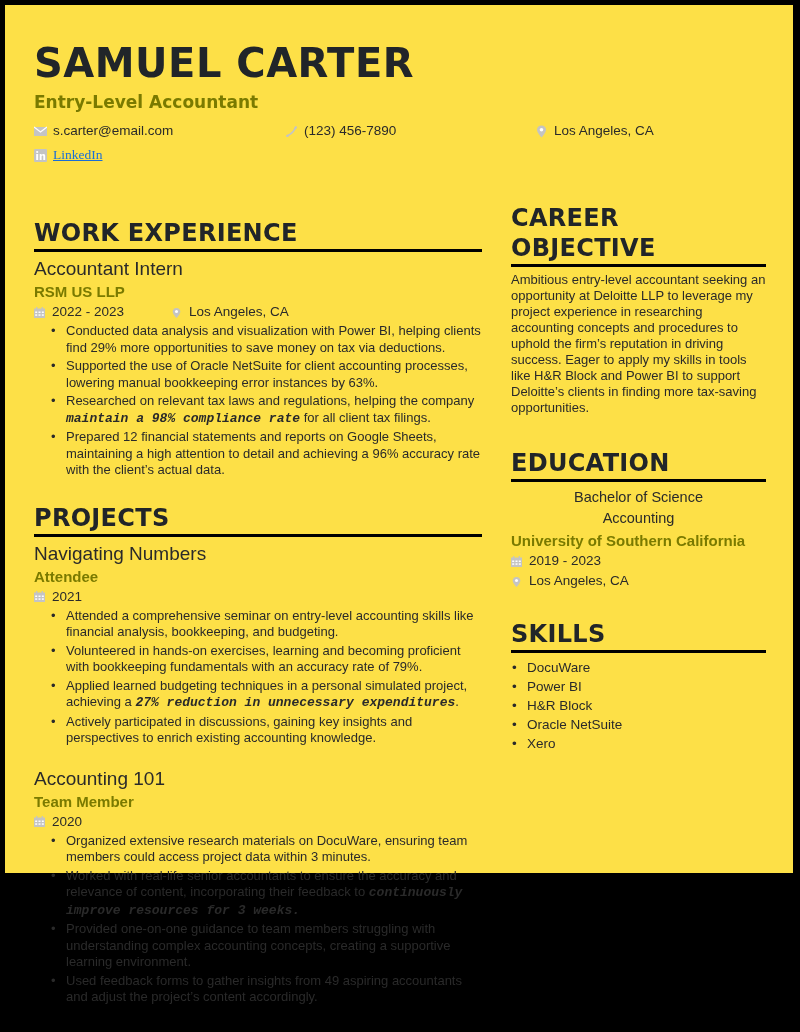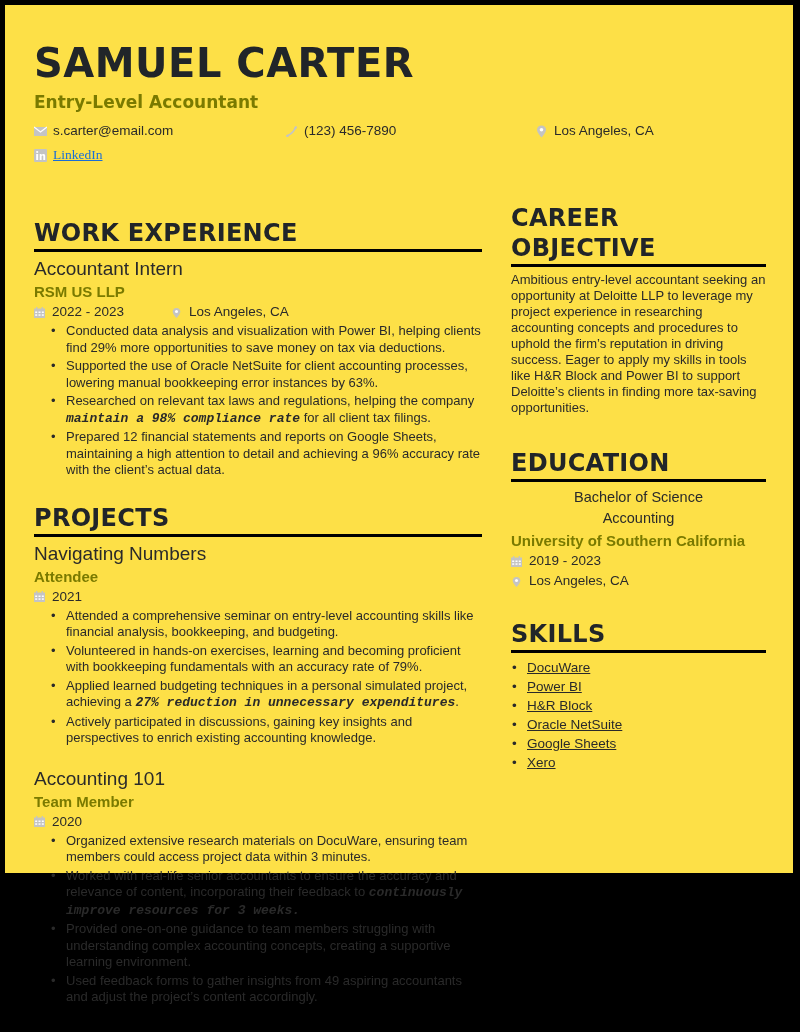--- a/index.html
+++ b/index.html
@@ -34,21 +34,21 @@
   .org { font-size: 15px; color: #7a7a00; font-weight: bold; line-height: 20px; margin-top: 1px; }
   .meta { display: flex; align-items: center; font-size: 13.5px; line-height: 20px; }
   .meta .ic { width: 11px; height: 11px; margin-right: 7px; display: inline-block; }
   .meta .loc { display: flex; align-items: center; margin-left: 47px; }
   ul.bullets { list-style: none; margin-left: 16px; margin-top: 1px; }
   ul.bullets li { position: relative; padding-left: 16px; font-size: 13px; line-height: 16.5px; margin-bottom: 2px; }
   ul.bullets li::before { content: "\2022"; position: absolute; left: 1px; top: 0; font-size: 13px; }
   b.bi { font-weight: bold; font-style: italic; font-family: Liberation Mono, monospace; }
   .obj { font-size: 13px; line-height: 16px; }
   .edu-line { font-size: 14.5px; line-height: 21px; text-align: center; }
-  .skills { list-style: none; text-decoration: underline; }
+  .skills { list-style: none; }
   .skills li { position: relative; padding-left: 16px; font-size: 13.5px; line-height: 19px; }
   .skills li::before { content: "\2022"; position: absolute; left: 1px; top: 0; }
   .gap-sec { height: 22px; }
   svg { display: block; }
 </style>
 </head>
 <body>
 
 <div class="page">
 
@@ -247,19 +247,18 @@
 
     <div style="height:28px"></div>
 
     <section>
       <div class="sec-h">SKILLS</div>
       <ul class="skills">
         <li>DocuWare</li>
         <li>Power BI</li>
         <li>H&amp;R Block</li>
         <li>Oracle NetSuite</li>
-        <li>Google Sheets</li>
         <li>Xero</li>
       </ul>
     </section>
   </div>
 
 </div>
 
 </body></html>

